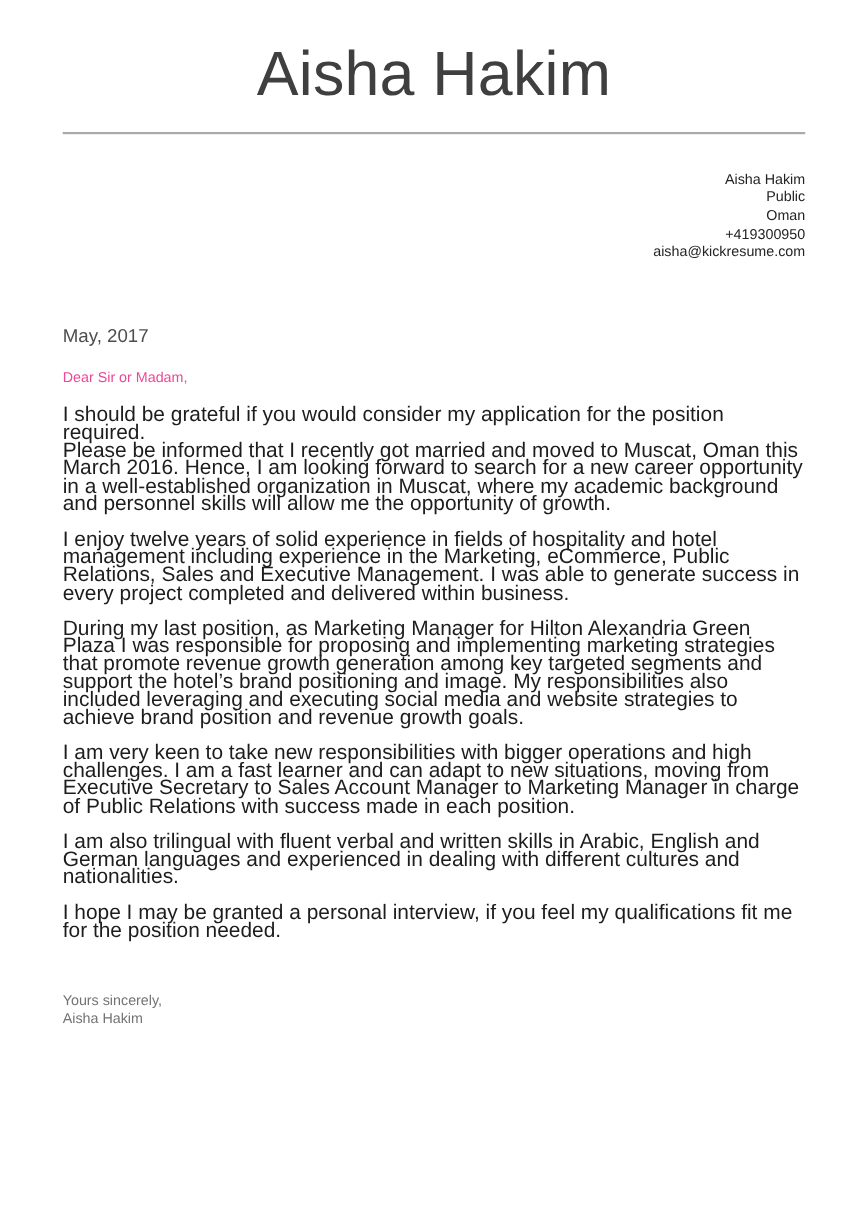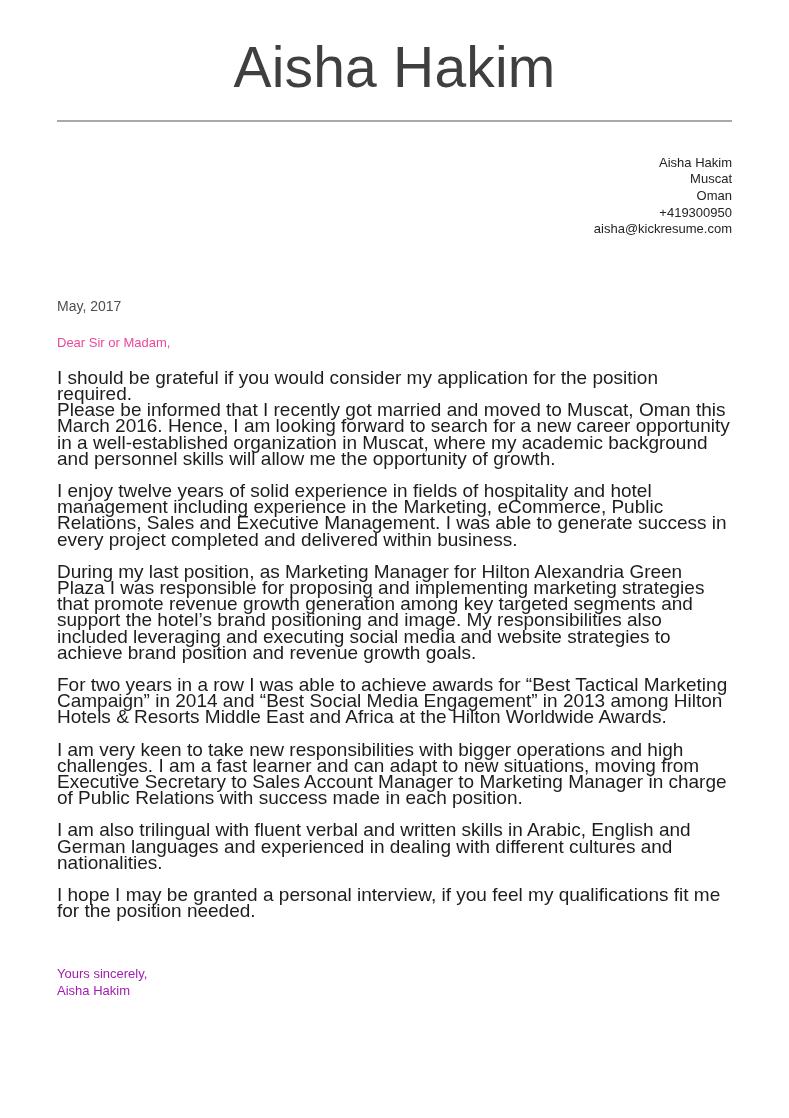--- a/index.html
+++ b/index.html
@@ -58,21 +58,21 @@
     line-height: 16.6px;
     color: #232323;
   }
   .sender-line {
     display: block;
   }
 
   
   .letter-date {
     margin-top: 60px;
-    font-size: 14px;
+    font-size: 17px;
     line-height: 16px;
     color: #4e4e4e;
   }
 
   
   .salutation {
     margin-top: 21px;
     font-size: 13px;
     line-height: 16px;
     color: #ec4899;
@@ -91,55 +91,54 @@
   }
   .letter-paragraph:last-child {
     margin-bottom: 0;
   }
 
   
   .closing-block {
     margin-top: 47px;
     font-size: 13px;
     line-height: 16.2px;
-    color: #a21caf;
+    color: #737373;
   }
   .closing-line {
     display: block;
   }
 </style>
 </head>
 <body>
 
 <div class="page">
   <div class="content">
 
     <div class="letter-header">
       <h1 class="candidate-name">Aisha Hakim</h1>
       <div class="header-rule"></div>
     </div>
 
     <div class="sender-block">
       <span class="sender-line">Aisha Hakim</span>
-      <span class="sender-line">Muscat</span>
+      <span class="sender-line">Public</span>
       <span class="sender-line">Oman</span>
       <span class="sender-line">+419300950</span>
       <span class="sender-line">aisha@kickresume.com</span>
     </div>
 
     <div class="letter-date">May, 2017</div>
 
     <div class="salutation">Dear Sir or Madam,</div>
 
     <div class="letter-body">
       <p class="letter-paragraph" style="white-space: pre-line;">I should be grateful if you would consider my application for the position required.
 Please be informed that I recently got married and moved to Muscat, Oman this March 2016. Hence, I am looking forward to search for a new career opportunity in a well-established organization in Muscat, where my academic background and personnel skills will allow me the opportunity of growth.</p>
       <p class="letter-paragraph">I enjoy twelve years of solid experience in fields of hospitality and hotel management including experience in the Marketing, eCommerce, Public Relations, Sales and Executive Management. I was able to generate success in every project completed and delivered within business.</p>
       <p class="letter-paragraph">During my last position, as Marketing Manager for Hilton Alexandria Green Plaza I was responsible for proposing and implementing marketing strategies that promote revenue growth generation among key targeted segments and support the hotel’s brand positioning and image. My responsibilities also included leveraging and executing social media and website strategies to achieve brand position and revenue growth goals.</p>
-      <p class="letter-paragraph">For two years in a row I was able to achieve awards for “Best Tactical Marketing Campaign” in 2014 and “Best Social Media Engagement” in 2013 among Hilton Hotels &amp; Resorts Middle East and Africa at the Hilton Worldwide Awards.</p>
       <p class="letter-paragraph">I am very keen to take new responsibilities with bigger operations and high challenges. I am a fast learner and can adapt to new situations, moving from Executive Secretary to Sales Account Manager to Marketing Manager in charge of Public Relations with success made in each position.</p>
       <p class="letter-paragraph">I am also trilingual with fluent verbal and written skills in Arabic, English and German languages and experienced in dealing with different cultures and nationalities.</p>
       <p class="letter-paragraph">I hope I may be granted a personal interview, if you feel my qualifications fit me for the position needed.</p>
     </div>
 
     <div class="closing-block">
       <span class="closing-line">Yours sincerely,</span>
       <span class="closing-line">Aisha Hakim</span>
     </div>
 

